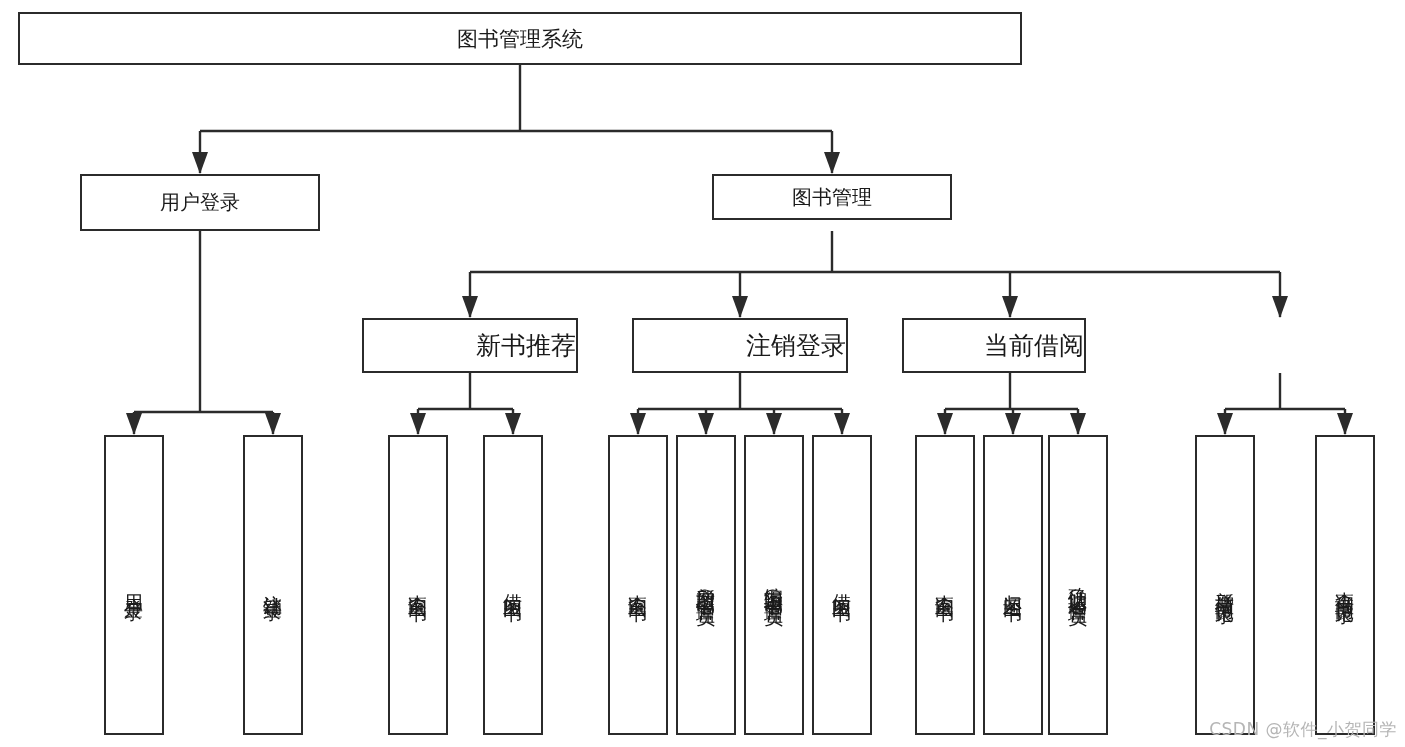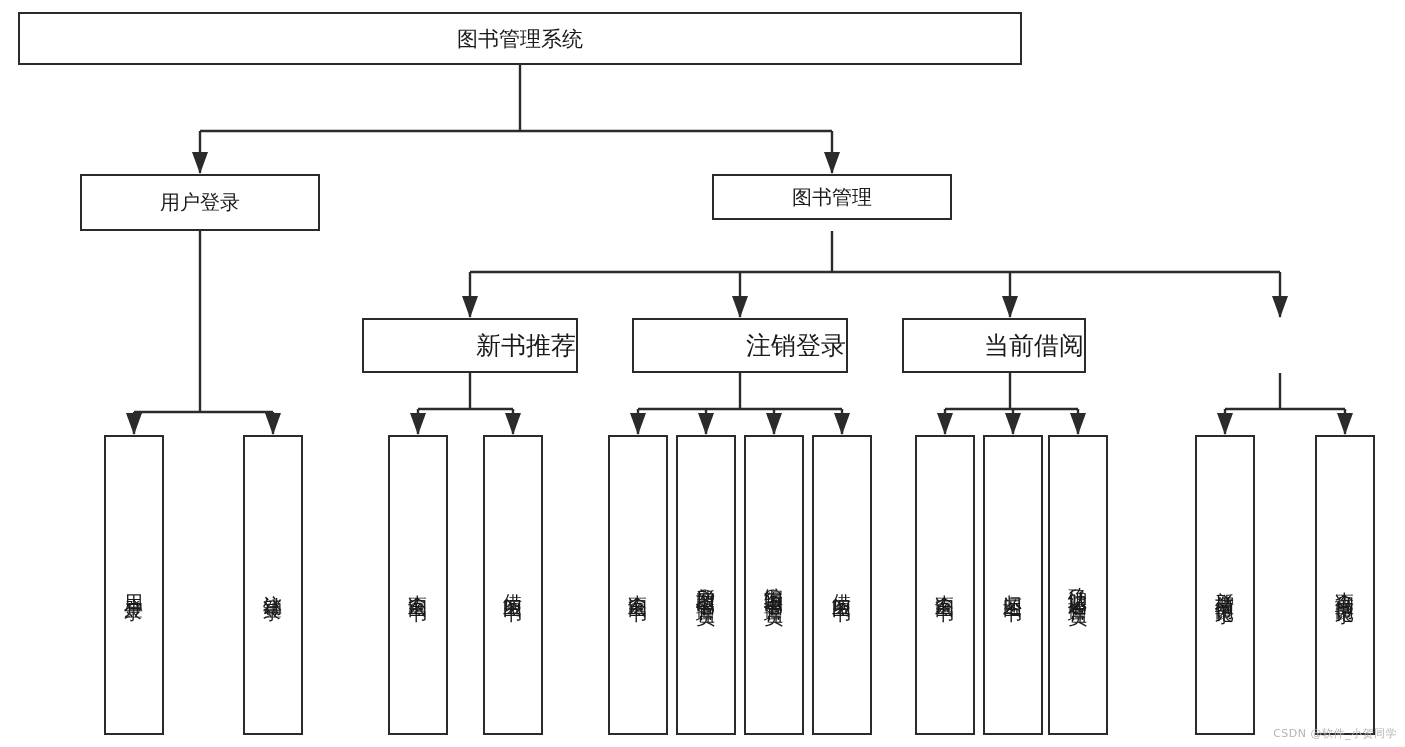--- a/index.html
+++ b/index.html
@@ -57,21 +57,21 @@
     stroke-width: 2.4;
     fill: none;
   }
   .arrowhead {
     fill: #2b2b2b;
   }
   #watermark {
     position: absolute;
     right: 8px;
     bottom: 6px;
-    font-size: 11px;
+    font-size: 17px;
     color: #b5b5b5;
     white-space: nowrap;
     letter-spacing: 0.5px;
   }
 </style>
 </head>
 <body>
 
 <div id="canvas">
 

